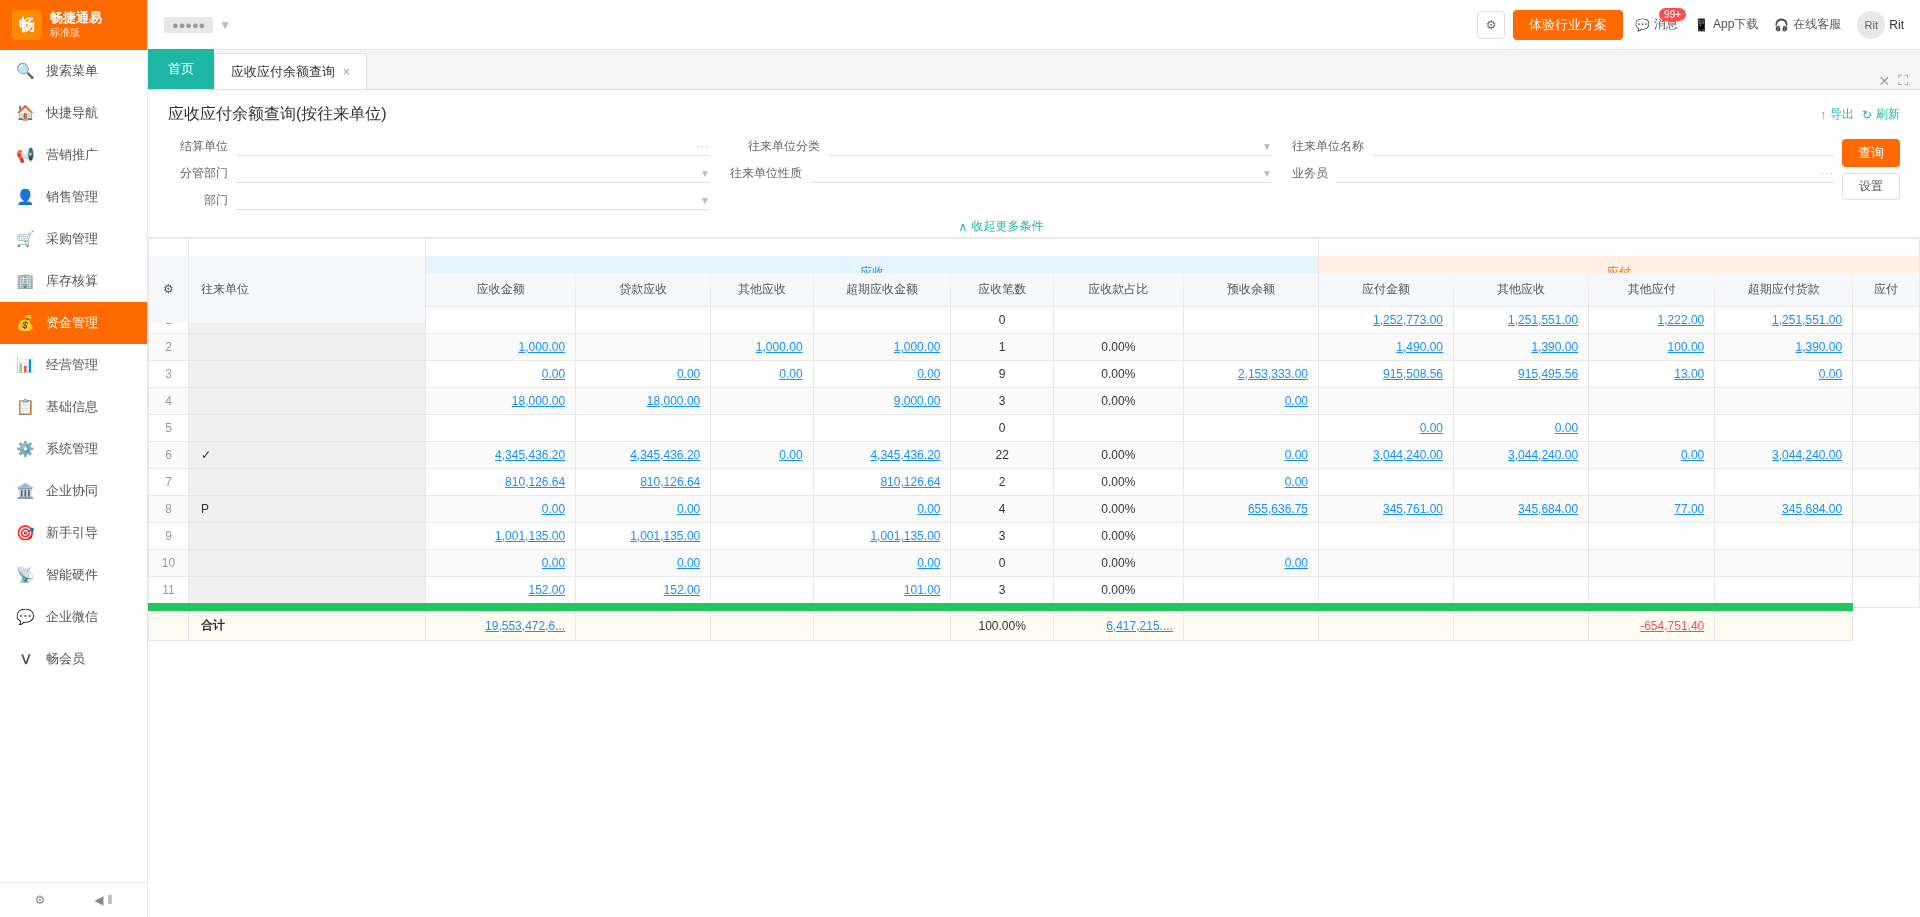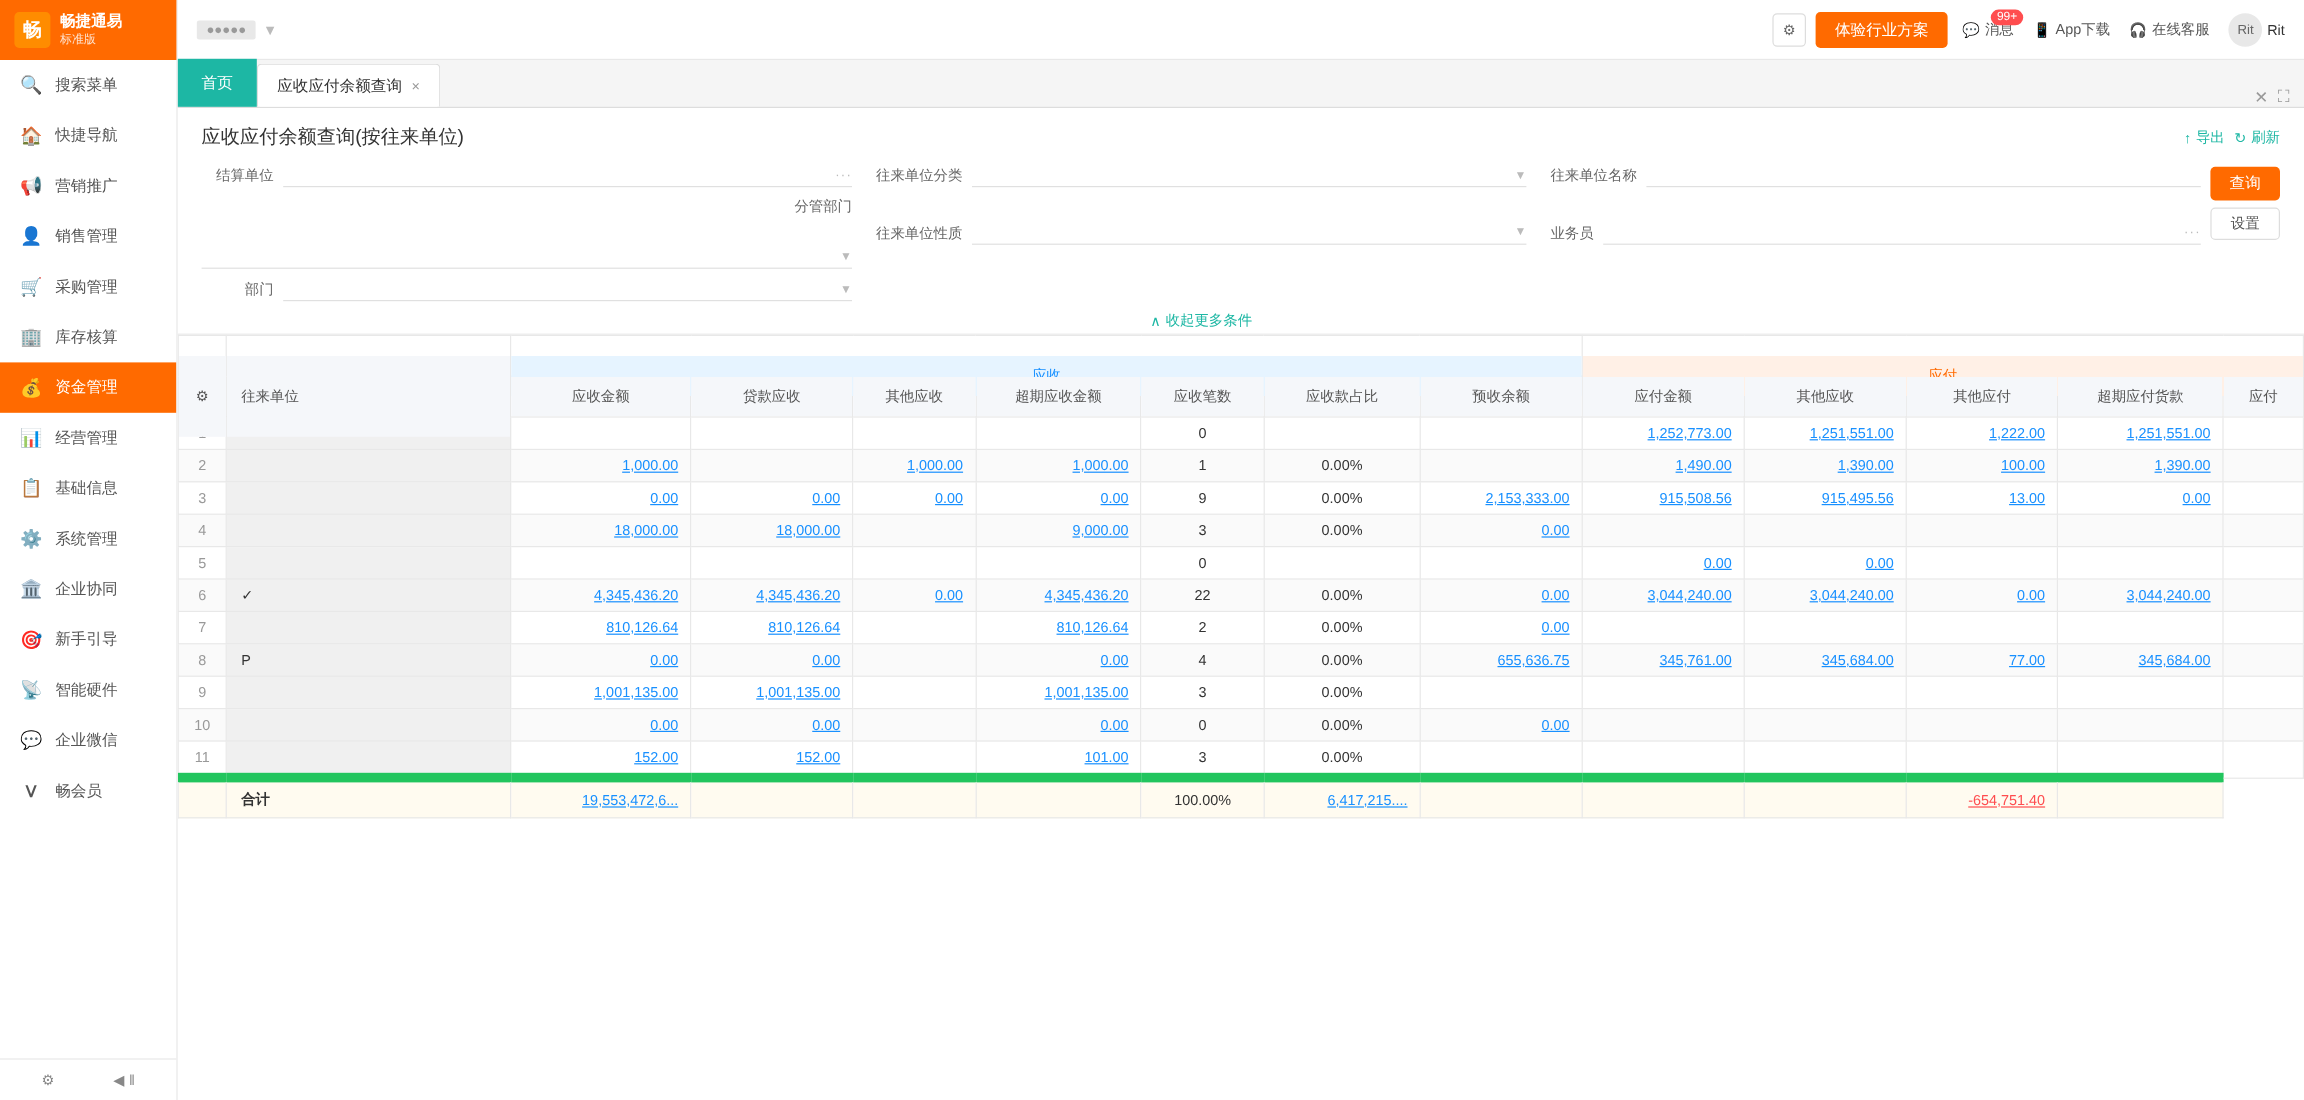--- a/index.html
+++ b/index.html
@@ -237,37 +237,37 @@
         <div style="flex:1;">
 
           <div style="display:grid;grid-template-columns:1fr 1fr 1fr;gap:10px 20px;margin-bottom:8px;">
             <div style="display:flex;align-items:center;gap:8px;">
               <span style="font-size:12px;color:#666;white-space:nowrap;min-width:60px;text-align:right;">结算单位</span>
               <div style="flex:1;border-bottom:1px solid #e0e0e0;display:flex;align-items:center;padding:2px 0;gap:2px;">
                 <input style="border: none; outline: none; font-size: 12px; flex: 1 1 0%; background: transparent;">
                 <span style="color:#bbb;font-size:11px;letter-spacing:1px;">···</span>
               </div>
             </div>
-            <div style="display:flex;align-items:center;gap:8px;">
+            <div style="display:flex;align-items:center;gap:8px;margin-left:18px;">
               <span style="font-size:12px;color:#666;white-space:nowrap;">往来单位分类</span>
               <div style="flex:1;border-bottom:1px solid #e0e0e0;display:flex;align-items:center;padding:2px 0;gap:2px;">
                 <input style="border: none; outline: none; font-size: 12px; flex: 1 1 0%; background: transparent;">
                 <span style="color:#bbb;font-size:10px;">▼</span>
               </div>
             </div>
             <div style="display:flex;align-items:center;gap:8px;">
               <span style="font-size:12px;color:#666;white-space:nowrap;">往来单位名称</span>
               <div style="flex:1;border-bottom:1px solid #e0e0e0;display:flex;align-items:center;padding:2px 0;">
                 <input style="border: none; outline: none; font-size: 12px; flex: 1 1 0%; background: transparent;">
               </div>
             </div>
           </div>
 
           <div style="display:grid;grid-template-columns:1fr 1fr 1fr;gap:10px 20px;margin-bottom:8px;">
-            <div style="display:flex;gap:24px;flex-direction:column;">
+            <div style="display:flex;align-items:center;gap:8px;">
               <span style="font-size:12px;color:#666;white-space:nowrap;min-width:60px;text-align:right;">分管部门</span>
               <div style="flex:1;border-bottom:1px solid #e0e0e0;display:flex;align-items:center;padding:2px 0;gap:2px;">
                 <input style="border: none; outline: none; font-size: 12px; flex: 1 1 0%; background: transparent;">
                 <span style="color:#bbb;font-size:10px;">▼</span>
               </div>
             </div>
             <div style="display:flex;align-items:center;gap:8px;">
               <span style="font-size:12px;color:#666;white-space:nowrap;">往来单位性质</span>
               <div style="flex:1;border-bottom:1px solid #e0e0e0;display:flex;align-items:center;padding:2px 0;gap:2px;">
                 <input style="border: none; outline: none; font-size: 12px; flex: 1 1 0%; background: transparent;">

